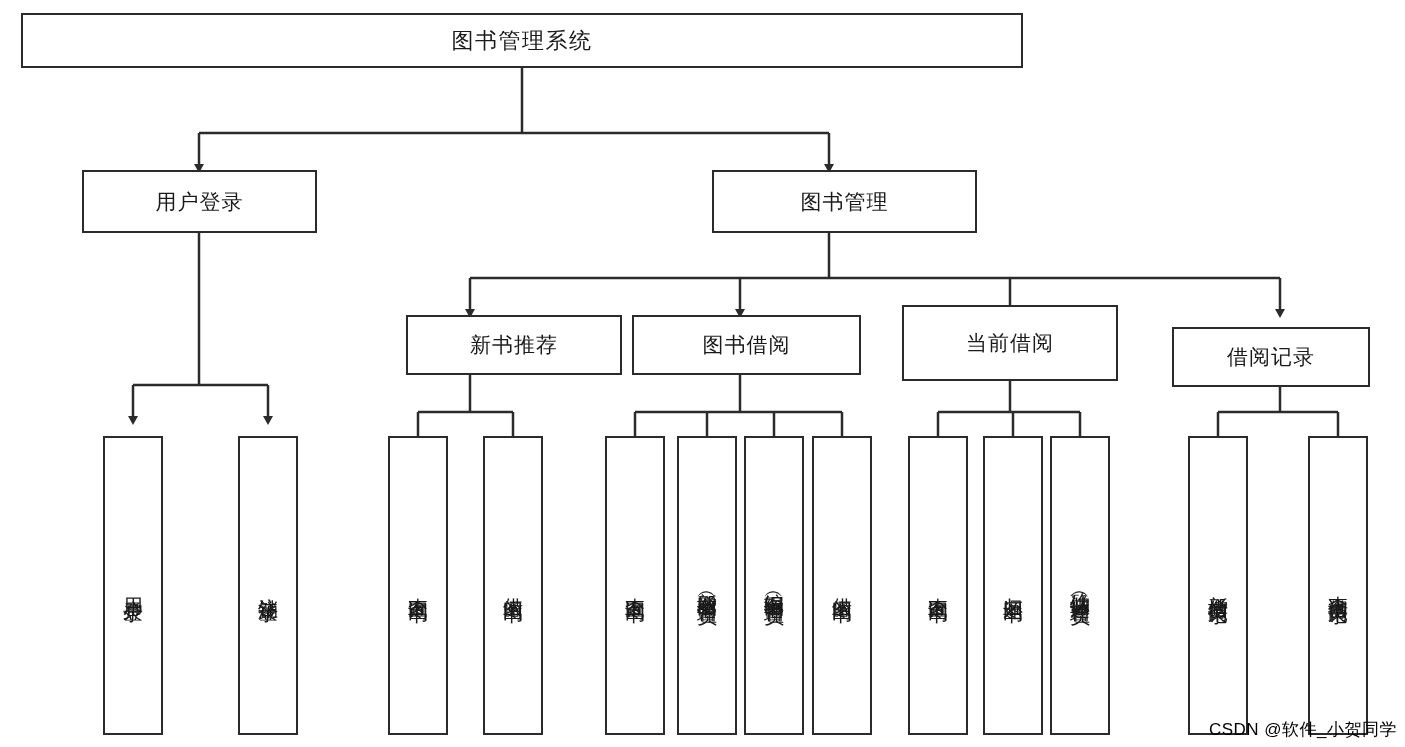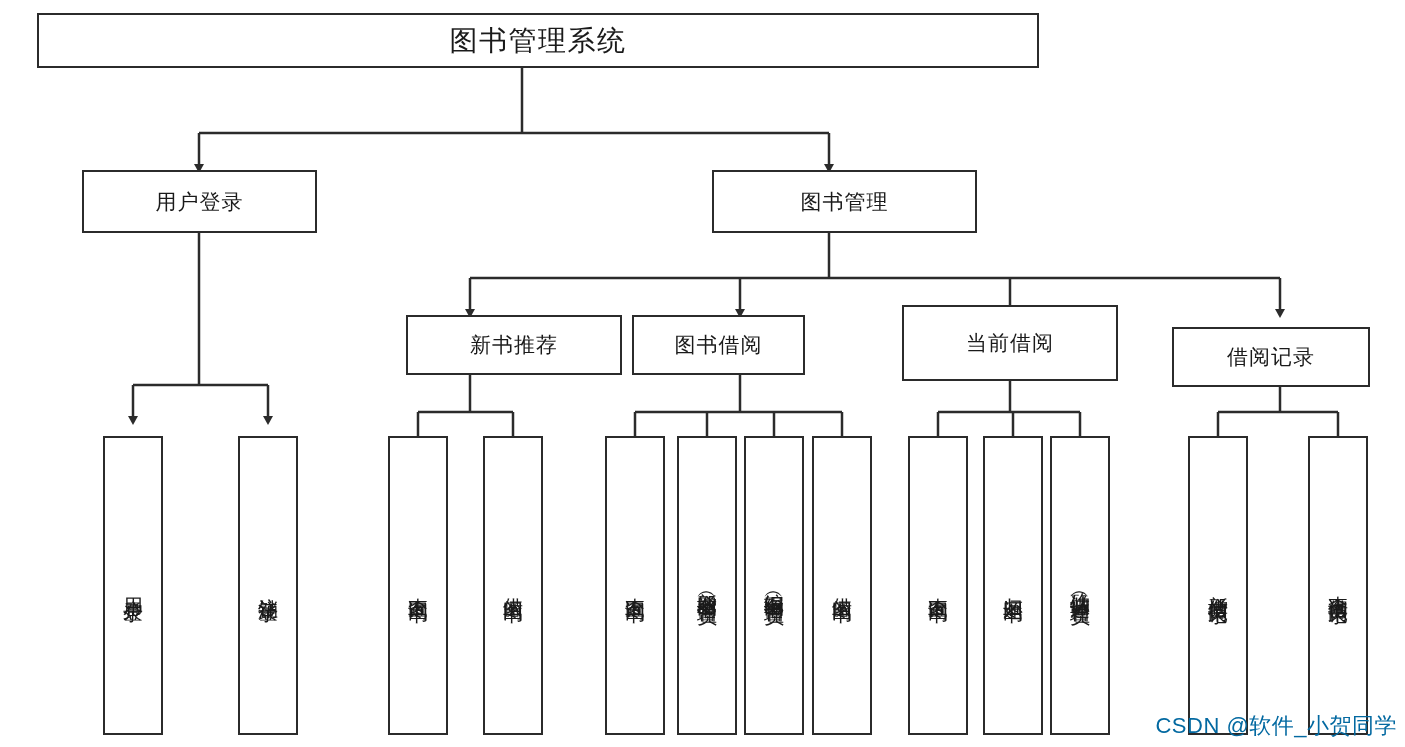--- a/index.html
+++ b/index.html
@@ -34,44 +34,43 @@
     display: flex;
     align-items: center;
     justify-content: center;
     color: #1a1a1a;
   }
   .node.horiz {
     font-size: 21px;
     letter-spacing: 1px;
   }
   .node.root {
-    font-size: 28px;
+    font-size: 22px;
     letter-spacing: 1.5px;
-    margin-left: 16px;
   }
   .node.leaf {
     font-size: 20px;
     letter-spacing: 2px;
     padding: 6px 0;
     align-items: center;
   }
   .leaf .vtext {
     writing-mode: vertical-rl;
     text-orientation: upright;
     line-height: 1.05;
     white-space: nowrap;
     text-align: center;
     max-height: 100%;
   }
   #watermark {
     position: absolute;
     right: 8px;
     bottom: 6px;
-    font-size: 22px;
-    color: #0369a1;
+    font-size: 17px;
+    color: #000000;
     letter-spacing: 0.5px;
     white-space: nowrap;
     user-select: none;
   }
 </style>
 </head>
 <body>
 
 <div id="canvas">
 
@@ -125,21 +124,21 @@
   <div class="node horiz" style="left: 82px; top: 170px; width: 235px; height: 63px;">
     <span>用户登录</span>
   </div>
   <div class="node horiz" style="left: 712px; top: 170px; width: 265px; height: 63px;">
     <span>图书管理</span>
   </div>
 
   <div class="node horiz" style="left: 362px; top: 315px; width: 216px; height: 60px; margin-left: 44px;">
     <span>新书推荐</span>
   </div>
-  <div class="node horiz" style="left: 632px; top: 315px; width: 173px; height: 60px;">
+  <div class="node horiz" style="left: 632px; top: 315px; width: 229px; height: 60px;">
     <span>图书借阅</span>
   </div>
   <div class="node horiz" style="left: 902px; top: 305px; width: 216px; height: 76px;">
     <span>当前借阅</span>
   </div>
   <div class="node horiz" style="left: 1172px; top: 327px; width: 198px; height: 60px; text-align: center;">
     <span>借阅记录</span>
   </div>
 
   <div class="node leaf" style="left: 103px; top: 436px; width: 60px; height: 299px;">

